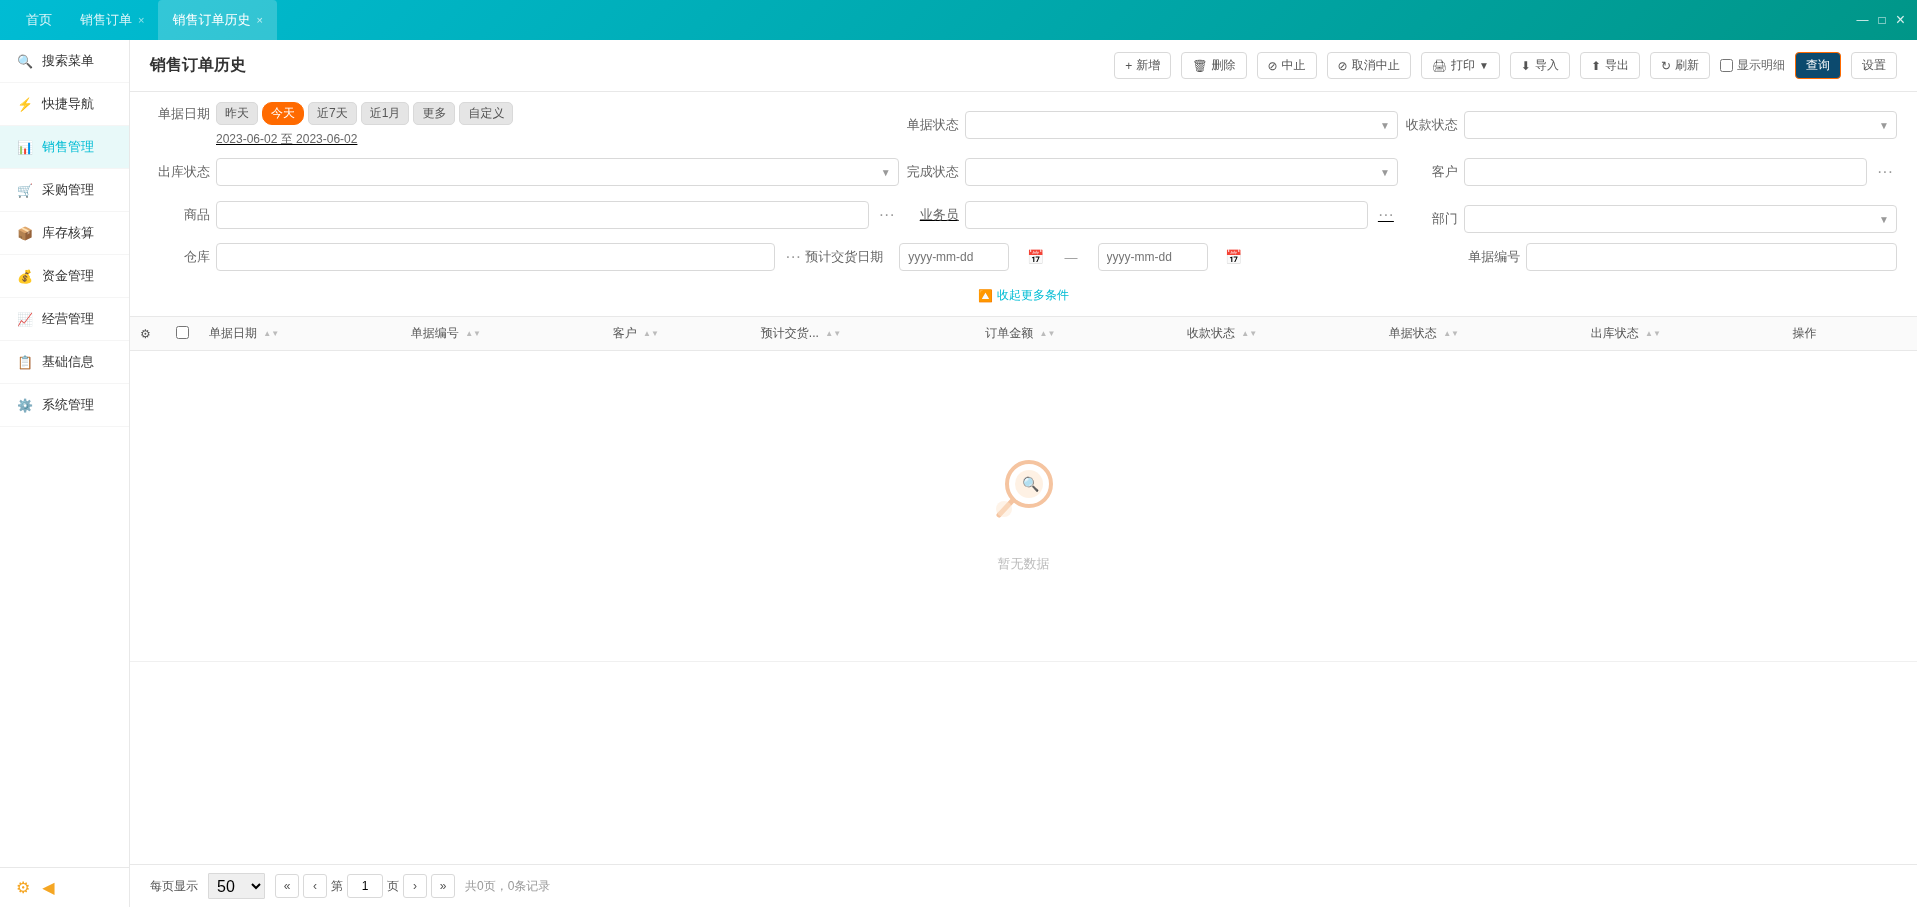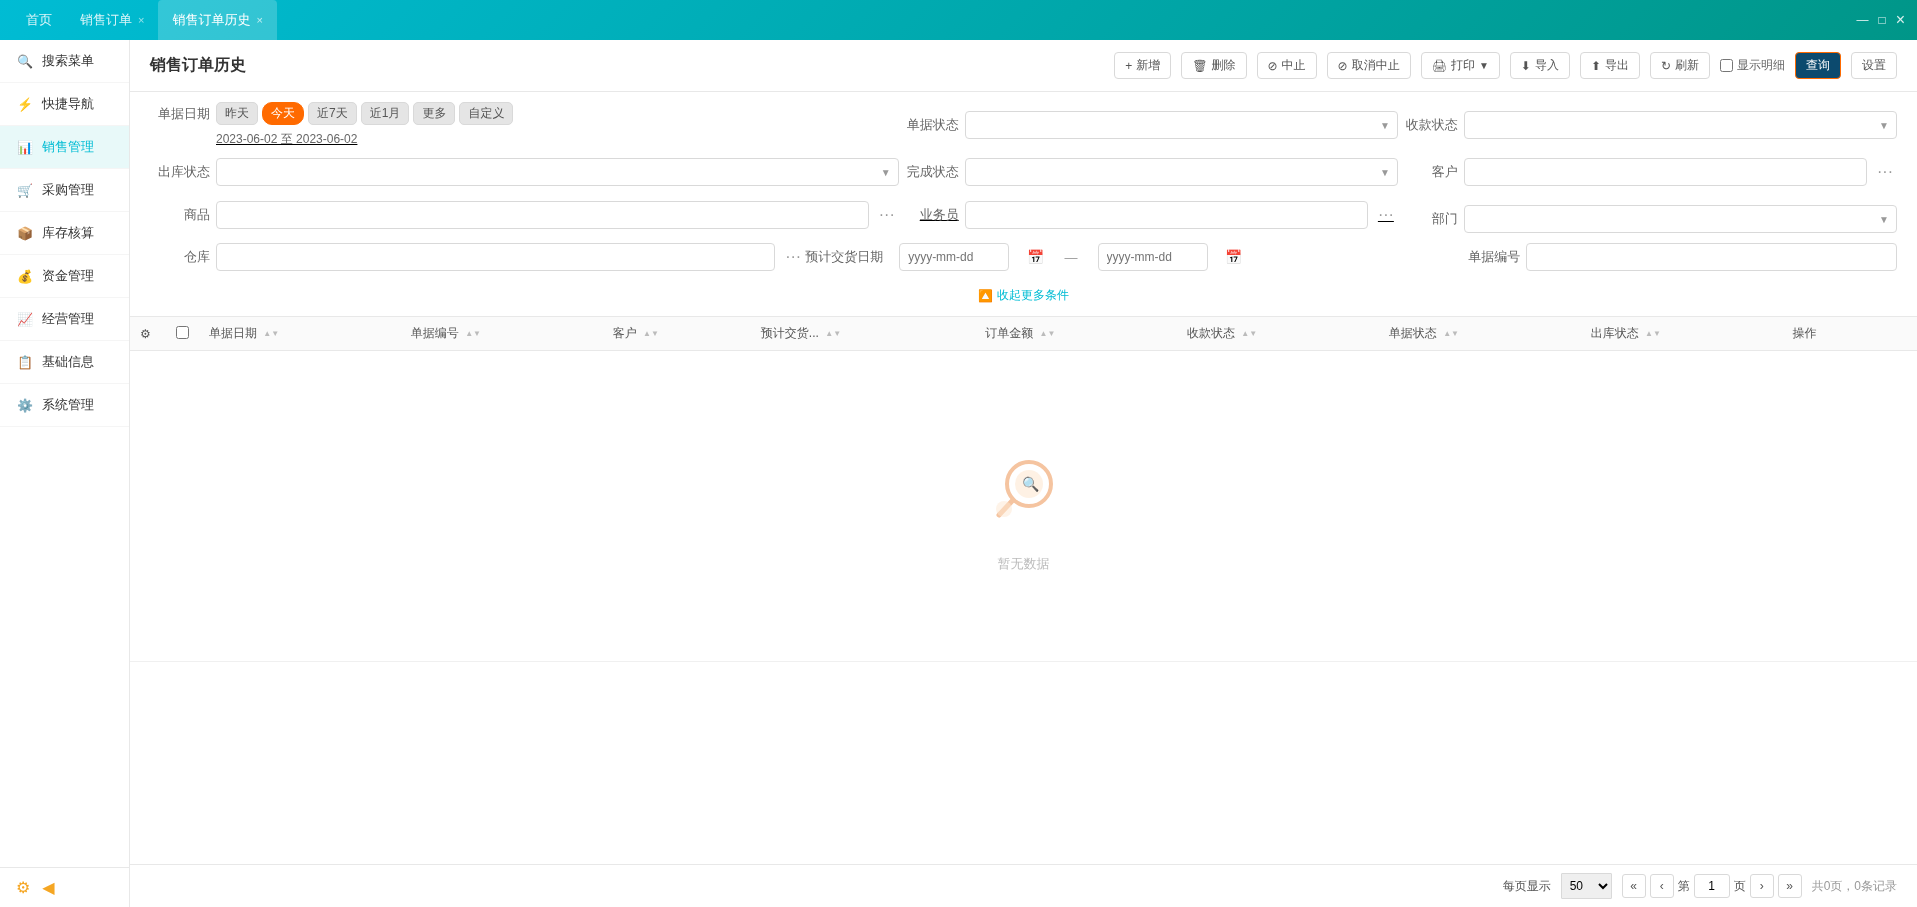--- a/index.html
+++ b/index.html
@@ -254,27 +254,27 @@
     }
     .empty-text { color: #bbb; font-size: 13px; }
 
     
     .table-footer {
       background: #fff;
       border-top: 1px solid #e8e8e8;
       padding: 8px 20px;
       display: flex;
       align-items: center;
-      justify-content: flex-end;
+      justify-content: flex-start;
       gap: 10px;
       flex-shrink: 0;
       font-size: 12px;
       color: #555;
     }
-    .page-size-select { height: 26px; border: 1px solid #d9d9d9; border-radius: 1px; padding: 0 4px; font-size: 12px; cursor: pointer; }
+    .page-size-select { height: 26px; border: 1px solid #d9d9d9; border-radius: 1px; padding: 0 4px; font-size: 16px; cursor: pointer; }
     .pagination-btns { display: flex; align-items: center; gap: 4px; }
     .page-btn {
       width: 24px; height: 24px;
       border: 1px solid #d9d9d9;
       border-radius: 3px;
       background: #fff;
       cursor: pointer;
       display: flex; align-items: center; justify-content: center;
       font-size: 12px;
       color: #555;

